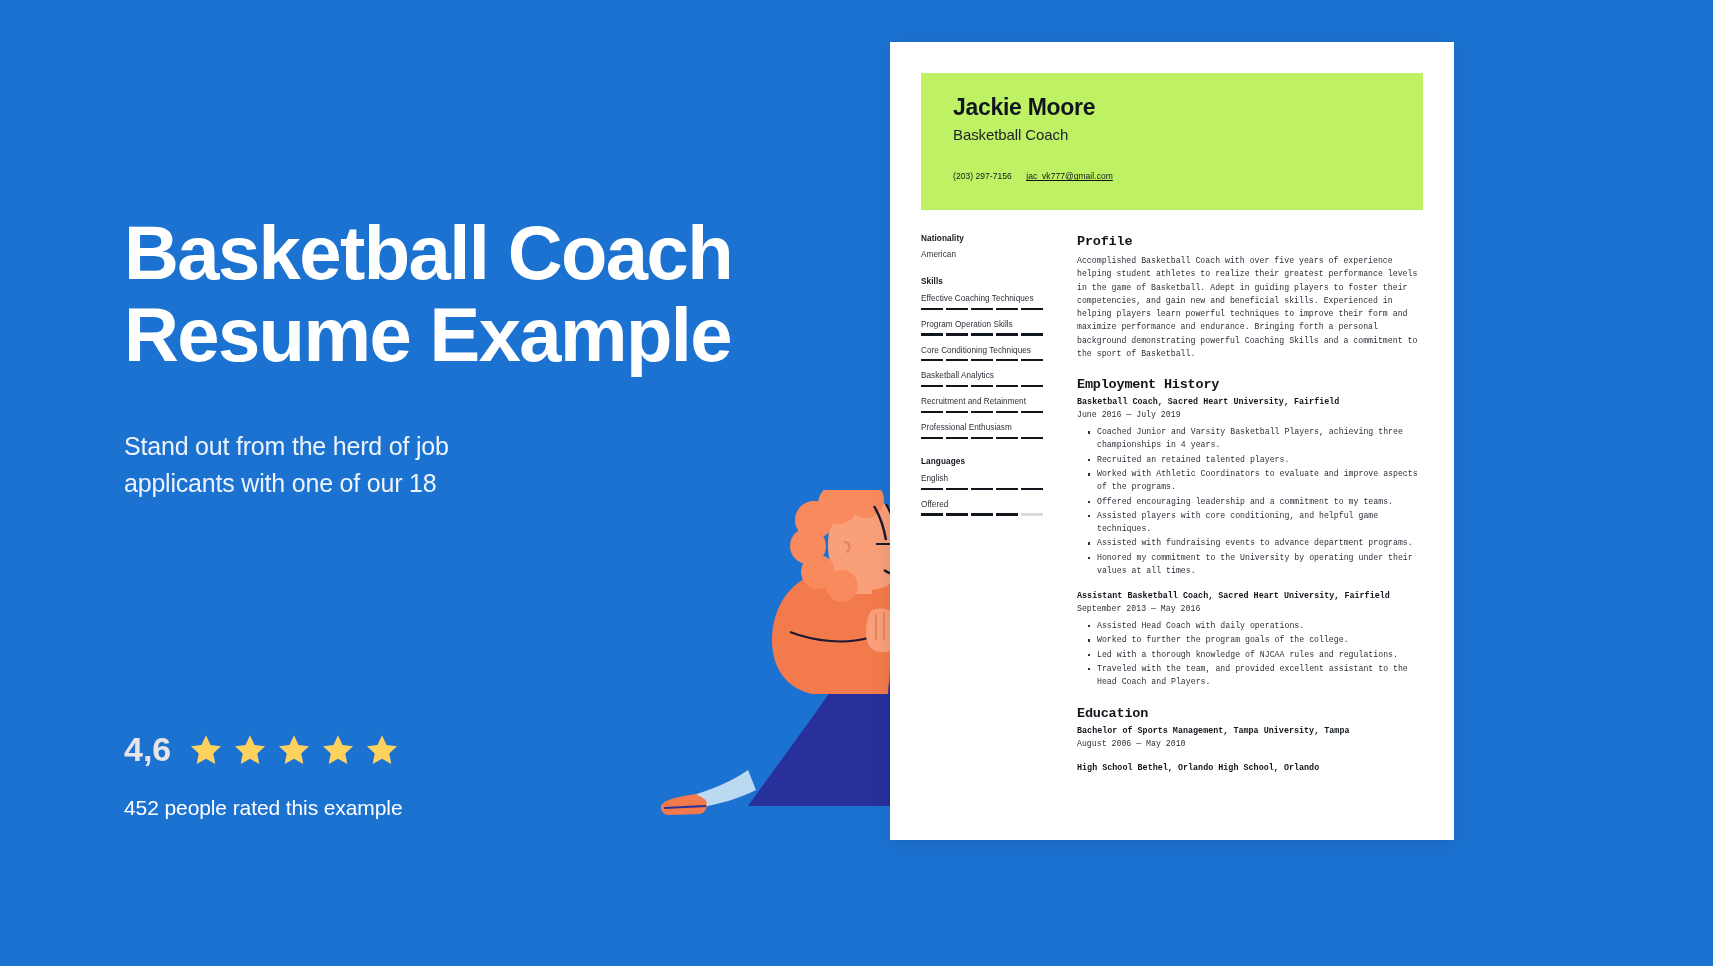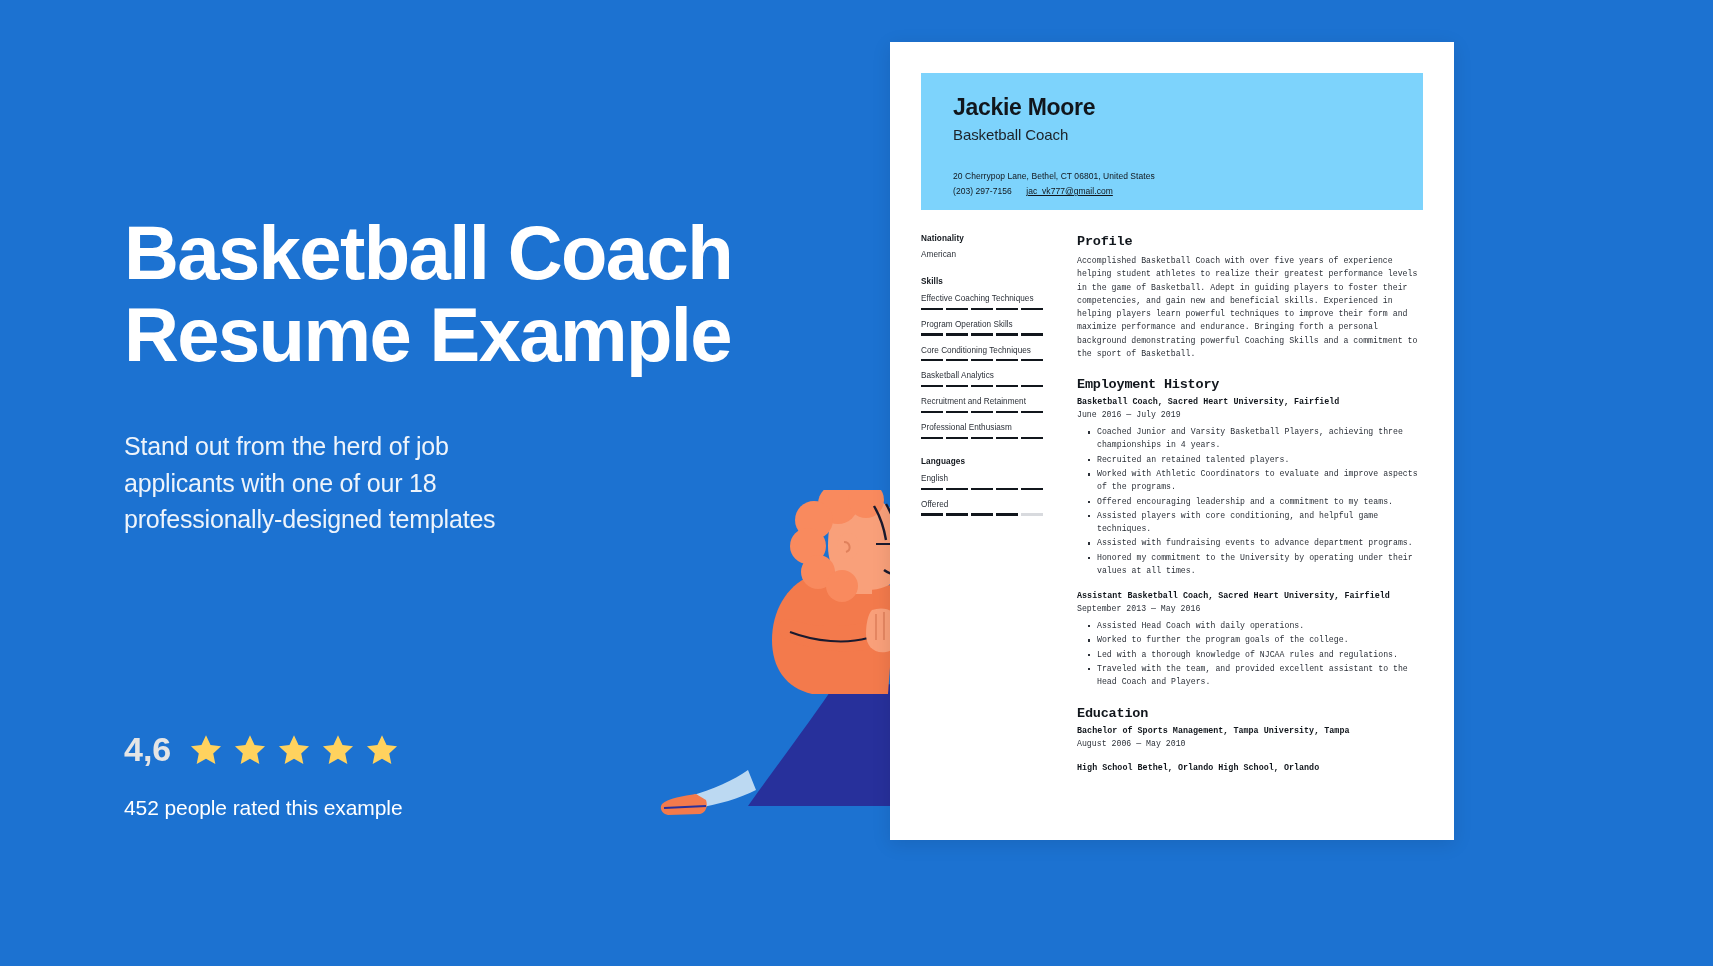--- a/index.html
+++ b/index.html
@@ -88,21 +88,21 @@
     width: 564px; height: 798px;
     background: #ffffff;
     z-index: 8;
     box-shadow: 0 4px 18px rgba(0,0,0,0.10);
   }
 
   .resume-header {
     position: absolute;
     left: 31px; top: 31px;
     width: 502px; height: 137px;
-    background: #7dd3fc;
+    background: #bef264;
     padding: 22px 0 0 32px;
   }
   .res-name {
     font-size: 23px;
     font-weight: 700;
     color: #11161c;
     letter-spacing: -0.3px;
     line-height: 1.1;
   }
   .res-role {
@@ -231,21 +231,20 @@
   <div class="promo">
 
     <h1 class="promo-headline">
       <span class="line">Basketball Coach</span>
       <span class="line">Resume Example</span>
     </h1>
 
     <p class="promo-sub">
       <span class="line">Stand out from the herd of job</span>
       <span class="line">applicants with one of our 18</span>
-      <span class="line">professionally-designed templates</span>
     </p>
 
     <div class="rating-row">
       <span class="rating-score">4,6</span>
       <span class="stars">
         <span class="star"><svg viewBox="0 0 24 24">
               <polygon points="12,1.6 15.2,8.5 22.6,9.4 17.1,14.5 18.6,21.9 12,18.2 5.4,21.9 6.9,14.5 1.4,9.4 8.8,8.5" fill="#ffd25e"></polygon>
             </svg></span>
         <span class="star"><svg viewBox="0 0 24 24">
               <polygon points="12,1.6 15.2,8.5 22.6,9.4 17.1,14.5 18.6,21.9 12,18.2 5.4,21.9 6.9,14.5 1.4,9.4 8.8,8.5" fill="#ffd25e"></polygon>
@@ -310,21 +309,20 @@
       <path d="M224 80 C232 86 242 86 250 80" stroke="#1a1a2e" stroke-width="2.4" fill="none"></path>
     </svg>
   </div>
 
   <div class="resume-card">
 
     <div class="resume-header">
       <div class="res-name">Jackie Moore</div>
       <div class="res-role">Basketball Coach</div>
       <div class="res-contact">
-        <span class="crow">20 Cherrypop Lane, Bethel, CT 06801, United States</span>
         <span class="crow">
           <span>(203) 297-7156</span>
           <a class="res-email" href="#">jac_vk777@gmail.com</a>
         </span>
       </div>
     </div>
 
     <div class="resume-body">
 
       <div class="res-left">

